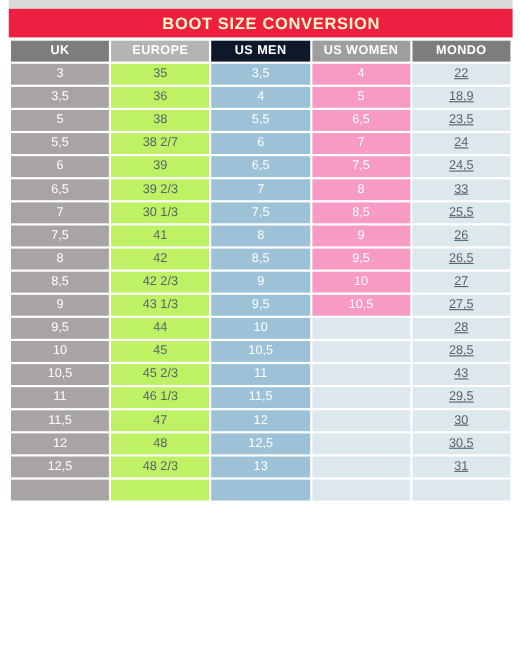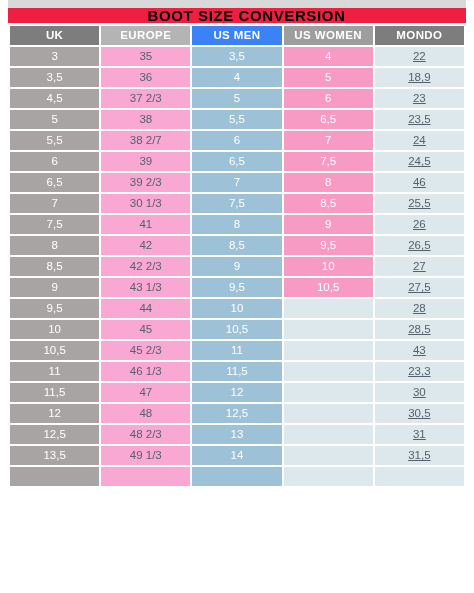--- a/index.html
+++ b/index.html
@@ -16,23 +16,23 @@
     box-sizing:border-box;
     padding:0 8px 0 8px;
   }
   
   .top-strip{
     height:8px;
     background:#d9d9d9;
     margin:0 0 0 0;
   }
   .title-bar{
-    height:15px;
+    height:26px;
     background:#ef1f41;
-    color:#000000;
+    color:#fef9c3;
     font-size:15px;
     font-weight:bold;
     letter-spacing:0.6px;
     display:flex;
     align-items:center;
     justify-content:center;
     line-height:1;
     padding-left:19px;
   }
   table.conv{
@@ -56,27 +56,27 @@
   th{
     font-weight:bold;
     font-size:10.5px;
     letter-spacing:0.4px;
     color:#ffffff;
     height:17px;
     line-height:17px;
   }
   th.h-uk      { background:#7d7d7d; }
   th.h-europe  { background:#b4b4b4;margin-top:12px; }
-  th.h-usmen   { background:#3b82f6;margin-left:20px; }
+  th.h-usmen   { background:#0f172a;margin-left:20px; }
   th.h-uswomen { background:#9e9e9e;margin-left:44px; }
   th.h-mondo   { background:#7d7d7d; }
 
   
   td.c-uk      { background:#a8a4a4; color:#ffffff; }
-  td.c-europe  { background:#f9a8d4; color:#55616b; }
+  td.c-europe  { background:#bef264; color:#55616b; }
   td.c-usmen   { background:#9dc1d6; color:#ffffff; }
   td.c-uswomen { background:#f79ac4; color:#ffffff; }
   td.c-uswomen.empty { background:#dde8ec; color:#dde8ec; }
   td.c-mondo   { background:#dde8ec; color:#55616b;text-decoration:underline; }
 
   tr.blank td{ color:transparent; }
   tr.blank td.c-uswomen.empty{ background:#dde8ec; }
 </style>
 </head>
 <body>
@@ -106,27 +106,20 @@
           <td class="c-mondo">22</td>
         </tr>
         <tr>
           <td class="c-uk">3,5</td>
           <td class="c-europe">36</td>
           <td class="c-usmen">4</td>
           <td class="c-uswomen">5</td>
           <td class="c-mondo">18,9</td>
         </tr>
         <tr>
-          <td class="c-uk">4,5</td>
-          <td class="c-europe">37 2/3</td>
-          <td class="c-usmen">5</td>
-          <td class="c-uswomen">6</td>
-          <td class="c-mondo">23</td>
-        </tr>
-        <tr>
           <td class="c-uk">5</td>
           <td class="c-europe">38</td>
           <td class="c-usmen">5,5</td>
           <td class="c-uswomen">6,5</td>
           <td class="c-mondo">23,5</td>
         </tr>
         <tr>
           <td class="c-uk">5,5</td>
           <td class="c-europe">38 2/7</td>
           <td class="c-usmen">6</td>
@@ -138,21 +131,21 @@
           <td class="c-europe">39</td>
           <td class="c-usmen">6,5</td>
           <td class="c-uswomen">7,5</td>
           <td class="c-mondo">24,5</td>
         </tr>
         <tr>
           <td class="c-uk">6,5</td>
           <td class="c-europe">39 2/3</td>
           <td class="c-usmen">7</td>
           <td class="c-uswomen">8</td>
-          <td class="c-mondo">46</td>
+          <td class="c-mondo">33</td>
         </tr>
         <tr>
           <td class="c-uk">7</td>
           <td class="c-europe">30 1/3</td>
           <td class="c-usmen">7,5</td>
           <td class="c-uswomen">8,5</td>
           <td class="c-mondo">25,5</td>
         </tr>
         <tr>
           <td class="c-uk">7,5</td>
@@ -201,21 +194,21 @@
           <td class="c-europe">45 2/3</td>
           <td class="c-usmen">11</td>
           <td class="c-uswomen empty"></td>
           <td class="c-mondo">43</td>
         </tr>
         <tr>
           <td class="c-uk">11</td>
           <td class="c-europe">46 1/3</td>
           <td class="c-usmen">11,5</td>
           <td class="c-uswomen empty"></td>
-          <td class="c-mondo">23,3</td>
+          <td class="c-mondo">29,5</td>
         </tr>
         <tr>
           <td class="c-uk">11,5</td>
           <td class="c-europe">47</td>
           <td class="c-usmen">12</td>
           <td class="c-uswomen empty"></td>
           <td class="c-mondo">30</td>
         </tr>
         <tr>
           <td class="c-uk">12</td>
@@ -223,27 +216,20 @@
           <td class="c-usmen">12,5</td>
           <td class="c-uswomen empty"></td>
           <td class="c-mondo">30,5</td>
         </tr>
         <tr>
           <td class="c-uk">12,5</td>
           <td class="c-europe">48 2/3</td>
           <td class="c-usmen">13</td>
           <td class="c-uswomen empty"></td>
           <td class="c-mondo">31</td>
-        </tr>
-        <tr>
-          <td class="c-uk">13,5</td>
-          <td class="c-europe">49 1/3</td>
-          <td class="c-usmen">14</td>
-          <td class="c-uswomen empty"></td>
-          <td class="c-mondo">31,5</td>
         </tr>
         <tr class="blank">
           <td class="c-uk"></td>
           <td class="c-europe"></td>
           <td class="c-usmen"></td>
           <td class="c-uswomen empty"></td>
           <td class="c-mondo"></td>
         </tr>
       </tbody>
   </table>

